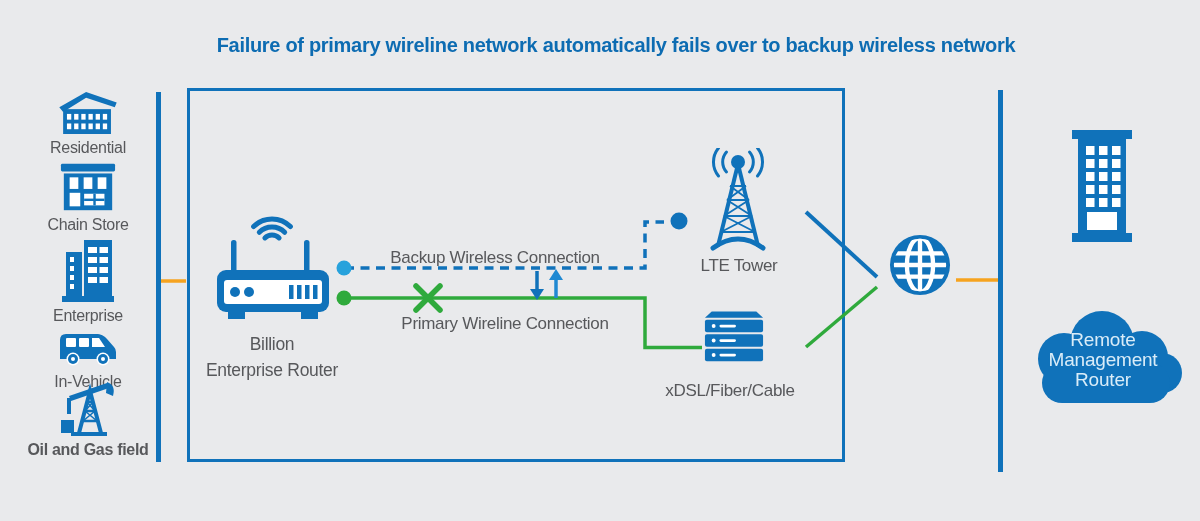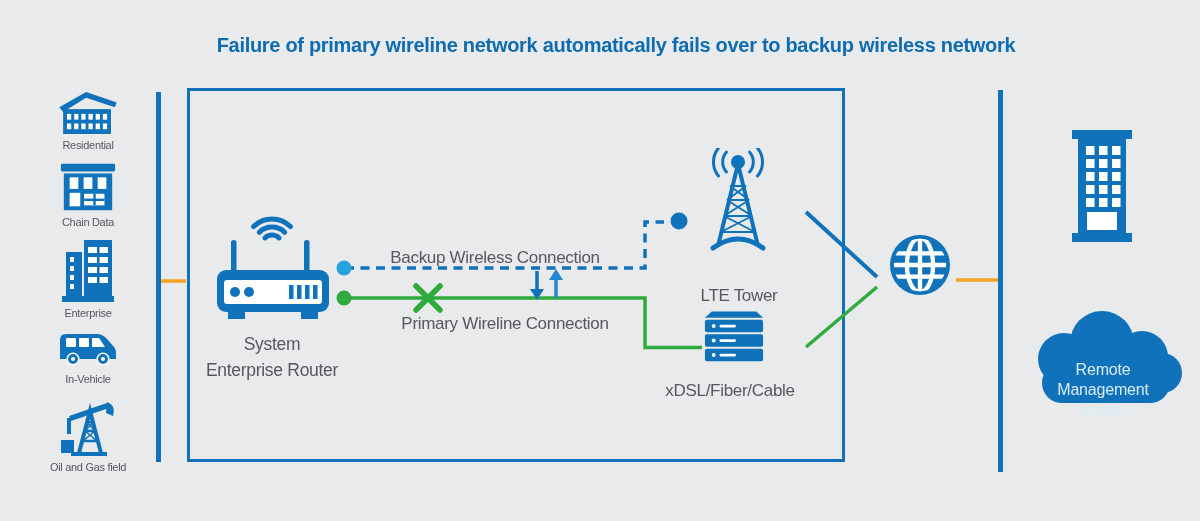--- a/index.html
+++ b/index.html
@@ -8,26 +8,26 @@
     --bg:#e9eaec; --cloud-text:#d9ecf8; --cut:#ffffff;
   }
   *{margin:0;padding:0;box-sizing:border-box;}
   html,body{background:#fff;}
   body{font-family:"Liberation Sans","DejaVu Sans",sans-serif;}
   .stage{position:relative;width:1200px;height:521px;background:var(--bg);overflow:hidden;}
   .abs{position:absolute;}
   .title{top:34px;left:16px;width:1200px;text-align:center;color:var(--title);
          font-size:20px;font-weight:700;letter-spacing:-0.3px;}
   .rail-item{left:18px;width:140px;display:flex;flex-direction:column;align-items:center;gap:5px;}
-  .rail-label,.diag-label{color:var(--label);font-size:11px;letter-spacing:-0.3px;text-align:center;}
+  .rail-label,.diag-label{color:var(--label);font-size:16px;letter-spacing:-0.3px;text-align:center;}
   .diag-label{font-size:17px;}
   .bar{width:5px;background:var(--brand);}
   .main-box{left:187px;top:88px;width:658px;height:374px;border:3px solid var(--brand);}
   .two-line{text-align:center;color:var(--label);font-size:17.5px;line-height:26px;letter-spacing:-0.3px;}
-  .cloud-text{color:var(--cloud-text);font-size:16px;line-height:20px;text-align:center;letter-spacing:-0.2px;margin-top:30px;}
+  .cloud-text{color:var(--cloud-text);font-size:19px;line-height:20px;text-align:center;letter-spacing:-0.2px;}
   svg{display:block;}
 </style>
 </head>
 <body>
 
 <div class="stage">
 
   <div class="abs title">Failure of primary wireline network automatically fails over to backup wireless network</div>
 
   <div class="abs rail-item" style="top:90px;">
@@ -59,21 +59,21 @@
       <g fill="var(--cut)">
         <rect x="11" y="14" width="9" height="12"></rect>
           <rect x="25.5" y="14" width="9" height="12"></rect>
         <rect x="40" y="14" width="9" height="12"></rect>
         <rect x="11" y="30" width="11" height="14"></rect>
         <rect x="26" y="31" width="21" height="12"></rect>
       </g>
       <rect x="35.5" y="31" width="2.5" height="12" fill="var(--brand)"></rect>
       <rect x="26" y="36" width="21" height="2.5" fill="var(--brand)"></rect>
     </svg>
-    <div class="rail-label">Chain Data</div>
+    <div class="rail-label">Chain Store</div>
   </div>
 
   <div class="abs rail-item" style="top:332px;">
     <svg width="60" height="36" viewBox="0 0 60 36">
       <path d="M8,2 H38 C43,2 46,3.5 49,7 L56,15 Q58,17 58,20 V27 H2 V8 Q2,2 8,2 Z" fill="var(--brand)"></path>
       <g fill="var(--cut)">
         <rect x="8" y="6" width="10" height="9" rx="1"></rect>
         <rect x="21" y="6" width="10" height="9" rx="1"></rect>
         <polygon points="34,6 41,6 47,15 34,15"></polygon>
       </g>
@@ -102,21 +102,21 @@
         <rect x="28" y="27" width="20" height="6"></rect>
           <rect x="28" y="37" width="20" height="6"></rect>
       </g>
       <g fill="var(--brand)">
         <rect x="37" y="7" width="2.5" height="36"></rect>
       </g>
     </svg>
     <div class="rail-label">Enterprise</div>
   </div>
 
-  <div class="abs rail-item" style="top:398px;">
+  <div class="abs rail-item" style="top:378px;font-weight:bold;">
     <svg width="62" height="58" viewBox="0 0 62 58">
       <polygon points="12,18 50,5 52,10 14,23" fill="var(--brand)"></polygon>
       <path d="M50,4 q9,3 6,14 l-7,-3 z" fill="var(--brand)"></path>
       <rect x="10" y="20" width="4" height="16" fill="var(--brand)"></rect>
       <rect x="4" y="42" width="13" height="13" fill="var(--brand)"></rect>
       <path d="M22,55 L33,13 L44,55" fill="none" stroke="var(--brand)" stroke-width="4"></path>
       <path d="M26,43 H40 M28,33 H38 M30,24 H36" stroke="var(--brand)" stroke-width="2.5"></path>
       <path d="M26,43 L38,33 M28,33 L36,24 M40,43 L28,33 M38,33 L30,24" stroke="var(--brand)" stroke-width="1.6"></path>
       <rect x="14" y="54" width="36" height="4" fill="var(--brand)"></rect>
     </svg>
@@ -144,21 +144,21 @@
     <g fill="var(--brand)">
       <rect x="72" y="45" width="4.5" height="14"></rect>
         <rect x="80" y="45" width="4.5" height="14"></rect>
       <rect x="88" y="45" width="4.5" height="14"></rect>
         <rect x="96" y="45" width="4.5" height="14"></rect>
     </g>
     <rect x="11" y="72" width="17" height="7" fill="var(--brand)"></rect>
     <rect x="84" y="72" width="17" height="7" fill="var(--brand)"></rect>
   </svg>
   <div class="abs two-line" style="left:172px;top:331px;width:200px;">
-    <div>System</div>
+    <div>Billion</div>
     <div>Enterprise Router</div>
   </div>
 
   <div class="abs diag-label" style="left:350px;top:248px;width:290px;">Backup Wireless Connection</div>
   <div class="abs diag-label" style="left:350px;top:314px;width:310px;">Primary Wireline Connection</div>
 
   <svg class="abs" style="left:696px;top:148px;" width="84" height="112" viewBox="0 0 84 112">
     <circle cx="42" cy="14" r="7" fill="var(--brand)"></circle>
     <g fill="none" stroke="var(--brand)" stroke-width="3" stroke-linecap="round">
       <path d="M30.5,4 A15,15 0 0 0 30.5,24"></path>
@@ -169,21 +169,21 @@
     <g fill="none" stroke="var(--brand)" stroke-width="4">
       <path d="M42,16 L22,98"></path>
         <path d="M42,16 L62,98"></path>
     </g>
     <g fill="none" stroke="var(--brand)" stroke-width="1.8">
       <path d="M34,38 H50 M31,52 H53 M28,68 H56 M25,84 H59"></path>
       <path d="M34,38 L53,52 M50,38 L31,52 M31,52 L56,68 M53,52 L28,68 M28,68 L59,84 M56,68 L25,84"></path>
     </g>
     <path d="M17,100 Q42,82 67,100" fill="none" stroke="var(--brand)" stroke-width="5" stroke-linecap="round"></path>
   </svg>
-  <div class="abs diag-label" style="left:664px;top:286px;width:150px;">LTE Tower</div>
+  <div class="abs diag-label" style="left:664px;top:256px;width:150px;">LTE Tower</div>
 
   <svg class="abs" style="left:703px;top:311px;" width="62" height="57" viewBox="0 0 64 58">
     <polygon points="9,0 55,0 62,6.5 2,6.5" fill="var(--brand)"></polygon>
     <g>
       <rect x="2" y="8.5" width="60" height="13" rx="2" fill="var(--brand)"></rect>
       <rect x="2" y="23.5" width="60" height="13" rx="2" fill="var(--brand)"></rect>
       <rect x="2" y="38.5" width="60" height="13" rx="2" fill="var(--brand)"></rect>
     </g>
     <g fill="var(--cut)">
       <circle cx="11" cy="15" r="2"></circle>

